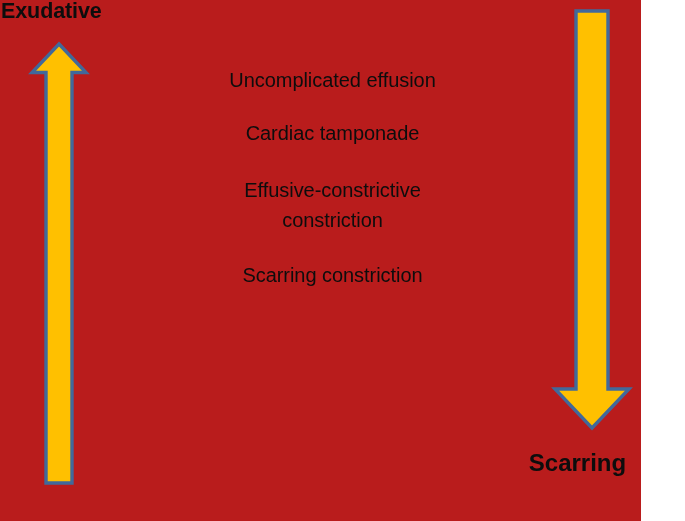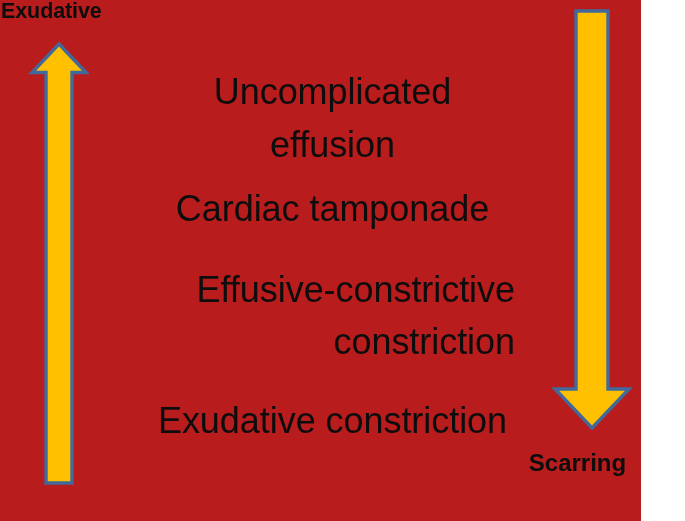--- a/index.html
+++ b/index.html
@@ -63,28 +63,28 @@
 
   
   #spectrum-list {
     position: absolute;
     left: 150px;
     top: 66px;
     width: 365px;
     text-align: center;
   }
   .spectrum-item {
-    font-size: 36px;
+    font-size: 20px;
     color: #0d0d0d;
     line-height: 1.46;
     letter-spacing: -0.05px;
   }
   .sp-gap-1 { margin-top: 0px; }
-  .sp-gap-2 { margin-top: 12px; }
-  .sp-gap-3 { margin-top: 28px; text-align: right; }
+  .sp-gap-2 { margin-top: 24px; }
+  .sp-gap-3 { margin-top: 28px; }
   .sp-gap-4 { margin-top: 26px; }
   .sp-gap-5 { margin-top: 28px; }
 </style>
 </head>
 <body>
 
 <div id="figure">
 
   <div class="axis-label" id="label-exudative">Exudative</div>
 
@@ -109,19 +109,19 @@
     <div class="spectrum-item sp-gap-2">
       <div>Cardiac tamponade</div>
     </div>
 
     <div class="spectrum-item sp-gap-3">
       <div>Effusive-constrictive</div>
       <div>constriction</div>
     </div>
 
     <div class="spectrum-item sp-gap-4">
-      <div>Exudative constriction</div>
+      <div>Scarring constriction</div>
     </div>
 
 
   </div>
 
 </div>
 
 </body></html>

